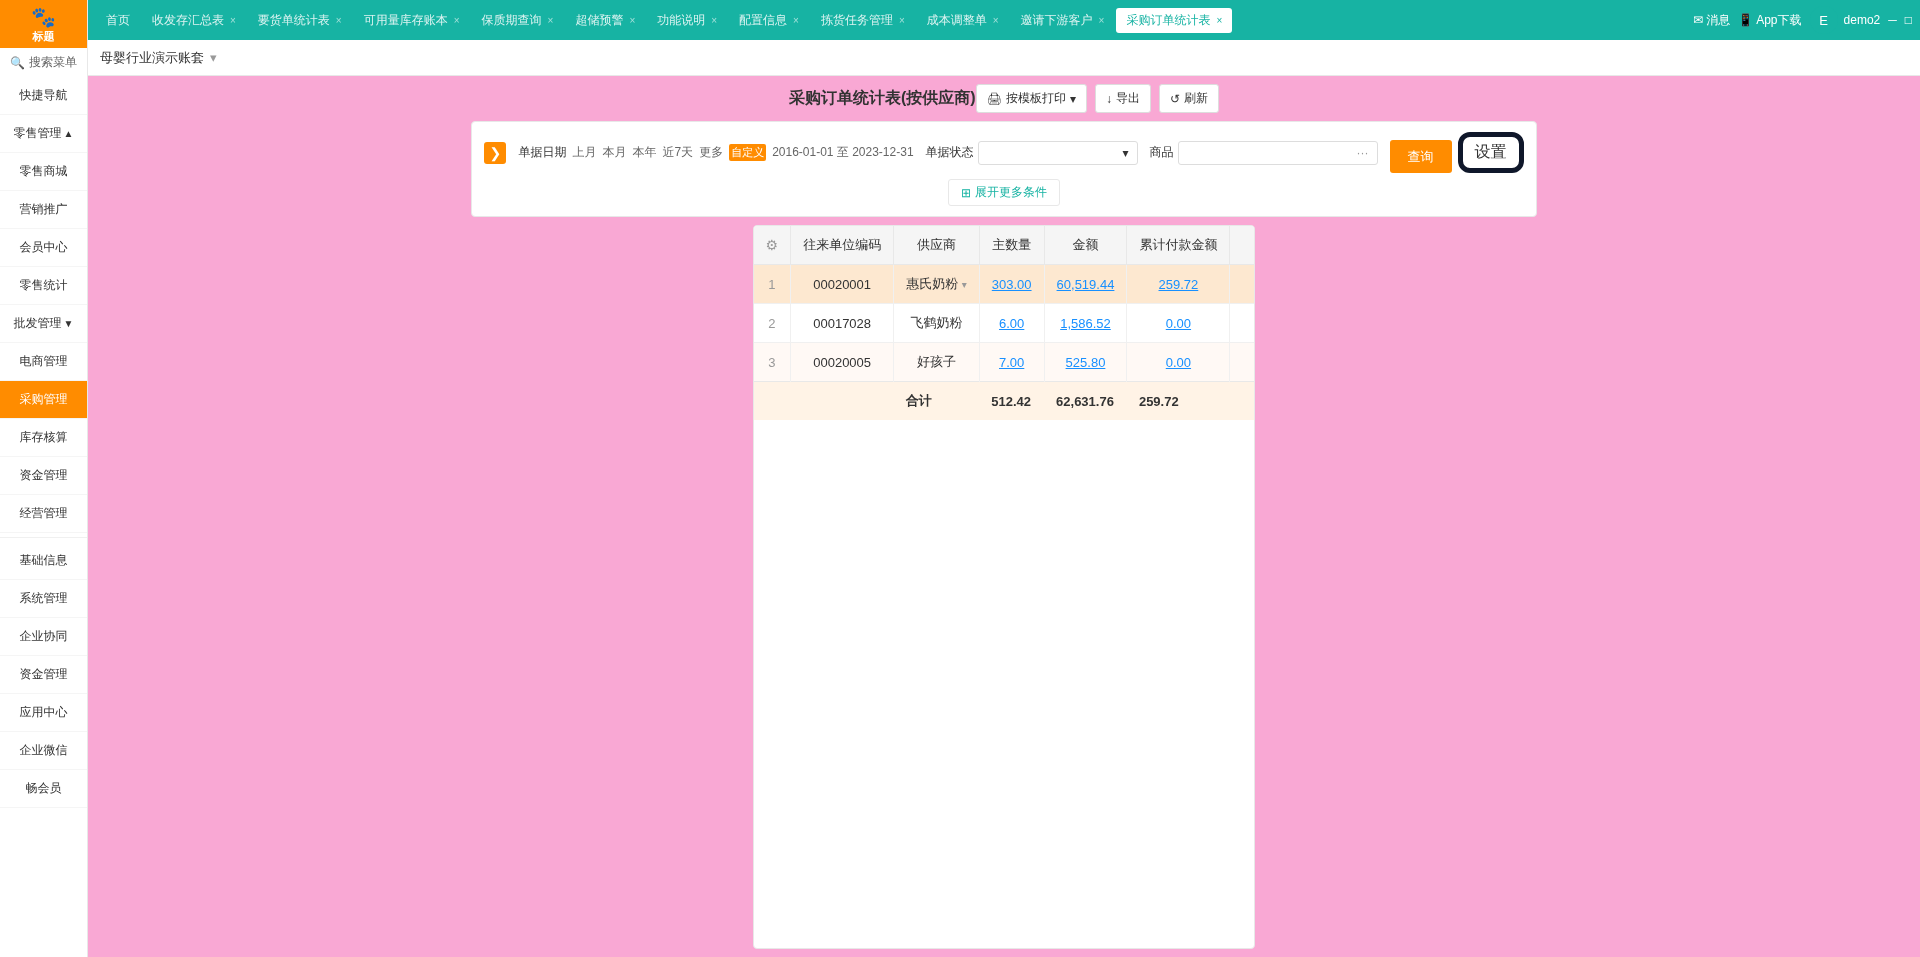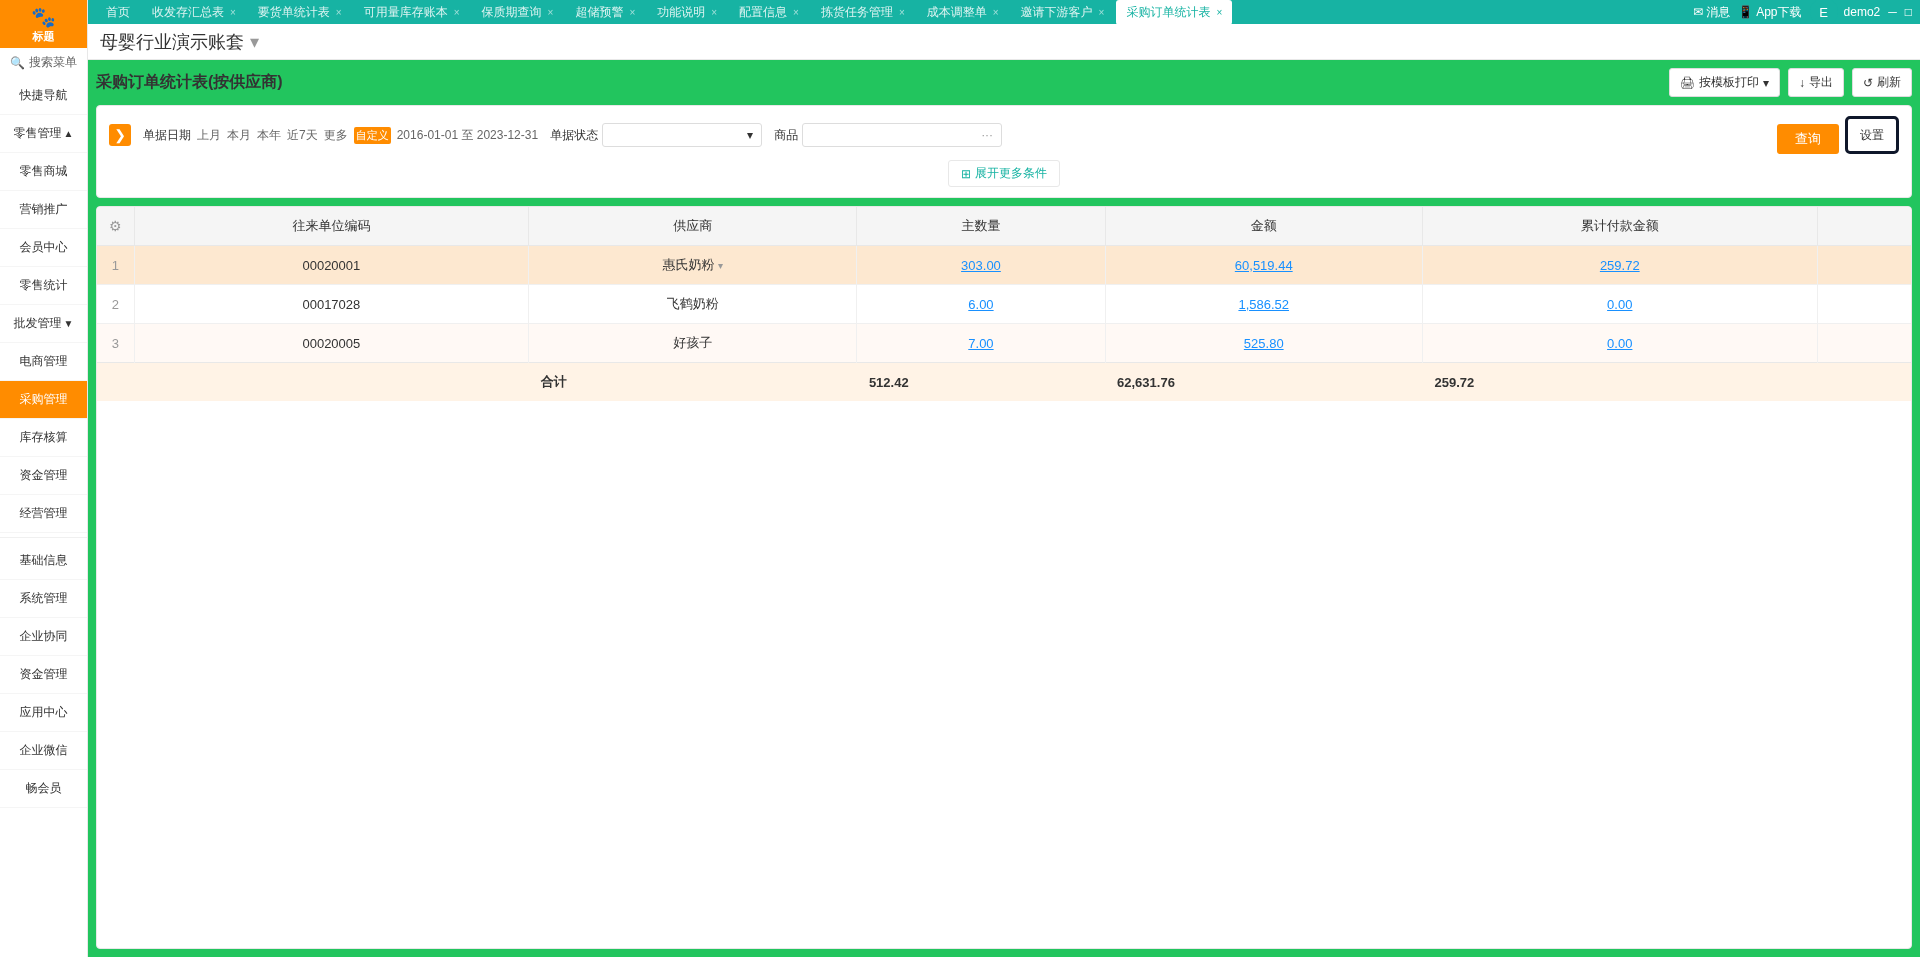--- a/index.html
+++ b/index.html
@@ -12,46 +12,46 @@
     .sidebar-search-item { display: flex; align-items: center; justify-content: center; gap: 4px; padding: 6px 0; color: #666; font-size: 12px; cursor: pointer; }
     .sidebar-nav-item { padding: 10px 6px; text-align: center; color: #333; font-size: 12px; cursor: pointer; border-bottom: 1px solid #f5f5f5; }
     .sidebar-nav-item.active { background: #ff8c00; color: white; }
     .sidebar-nav-item.has-arrow { display: flex; align-items: center; justify-content: center; gap: 2px; }
     .sidebar-divider { height: 1px; background: #f0f0f0; margin: 4px 0; }
 
     
     .main { flex: 1; display: flex; flex-direction: column; overflow: hidden; }
 
     
-    .topbar { background: #17b3a3; height: 24px; display: flex; align-items: center; padding: 0 8px; gap: 2px; flex-shrink: 0; }
+    .topbar { background: #17b3a3; height: 40px; display: flex; align-items: center; padding: 0 8px; gap: 2px; flex-shrink: 0; }
     .topbar-tab { padding: 4px 10px; color: rgba(255,255,255,0.85); font-size: 12px; cursor: pointer; border-radius: 3px; display: flex; align-items: center; gap: 4px; white-space: nowrap; }
     .topbar-tab.active { background: #fff; color: #17b3a3; }
     .topbar-tab .close-x { font-size: 10px; color: rgba(255,255,255,0.6); margin-left: 2px; }
     .topbar-tab.active .close-x { color: #17b3a3; }
     .topbar-spacer { flex: 1; }
     .topbar-actions { display: flex; align-items: center; gap: 8px; color: white; font-size: 12px; }
     .topbar-actions span { cursor: pointer; }
 
     
     .subheader { background: #fff; height: 36px; display: flex; align-items: center; padding: 0 12px; border-bottom: 1px solid #e8e8e8; flex-shrink: 0; }
-    .workspace-selector { display: flex; align-items: center; gap: 6px; color: #333; font-size: 18px; cursor: pointer; }
+    .workspace-selector { display: flex; align-items: center; gap: 6px; color: #333; font-size: 13px; cursor: pointer; }
     .workspace-selector .arrow { color: #999; }
 
     
-    .page { flex: 1; display: flex; flex-direction: column; overflow: hidden; background: #22c55e; padding: 8px; gap: 8px; }
+    .page { flex: 1; display: flex; flex-direction: column; overflow: hidden; background: #f9a8d4; padding: 8px; gap: 8px; align-items: center; }
 
     
     .page-titlebar { display: flex; align-items: center; justify-content: space-between; }
     .page-title { font-size: 16px; font-weight: bold; color: #333; }
     .page-actions { display: flex; align-items: center; gap: 8px; }
     .btn-print { display: flex; align-items: center; gap: 4px; padding: 5px 10px; border: 1px solid #ddd; border-radius: 3px; background: #fff; cursor: pointer; color: #333; font-size: 12px; }
     .btn-export { display: flex; align-items: center; gap: 4px; padding: 5px 10px; border: 1px solid #ddd; border-radius: 3px; background: #fff; cursor: pointer; color: #333; font-size: 12px; }
     .btn-refresh { display: flex; align-items: center; gap: 4px; padding: 5px 10px; border: 1px solid #ddd; border-radius: 3px; background: #fff; cursor: pointer; color: #333; font-size: 12px; }
     .btn-query { padding: 6px 18px; background: #ff8c00; color: white; border: none; border-radius: 3px; cursor: pointer; font-size: 13px; margin-top: 8px; }
-    .btn-settings { padding: 5px 12px; border: 3px solid #0f172a; border-radius: 5px; background: #fff; cursor: pointer; color: #333; font-size: 12px; }
+    .btn-settings { padding: 5px 12px; border: 5px solid #0f172a; border-radius: 12px; background: #fff; cursor: pointer; color: #333; font-size: 16px; }
 
     
     .filter-panel { background: #fff; border-radius: 4px; padding: 10px 12px; border: 1px solid #e8e8e8; }
     .filter-row { display: flex; align-items: center; gap: 12px; }
     .filter-toggle { width: 22px; height: 22px; background: #ff8c00; color: white; border: none; border-radius: 3px; cursor: pointer; display: flex; align-items: center; justify-content: center; font-size: 14px; flex-shrink: 0; }
     .filter-group { display: flex; align-items: center; gap: 6px; }
     .filter-label { color: #333; font-size: 12px; white-space: nowrap; }
     .filter-date-shortcuts { display: flex; gap: 6px; }
     .filter-shortcut { color: #666; font-size: 12px; cursor: pointer; }
     .filter-custom-tag { background: #ff8c00; color: white; padding: 1px 2px; border-radius: 2px; font-size: 11px; cursor: pointer; }

